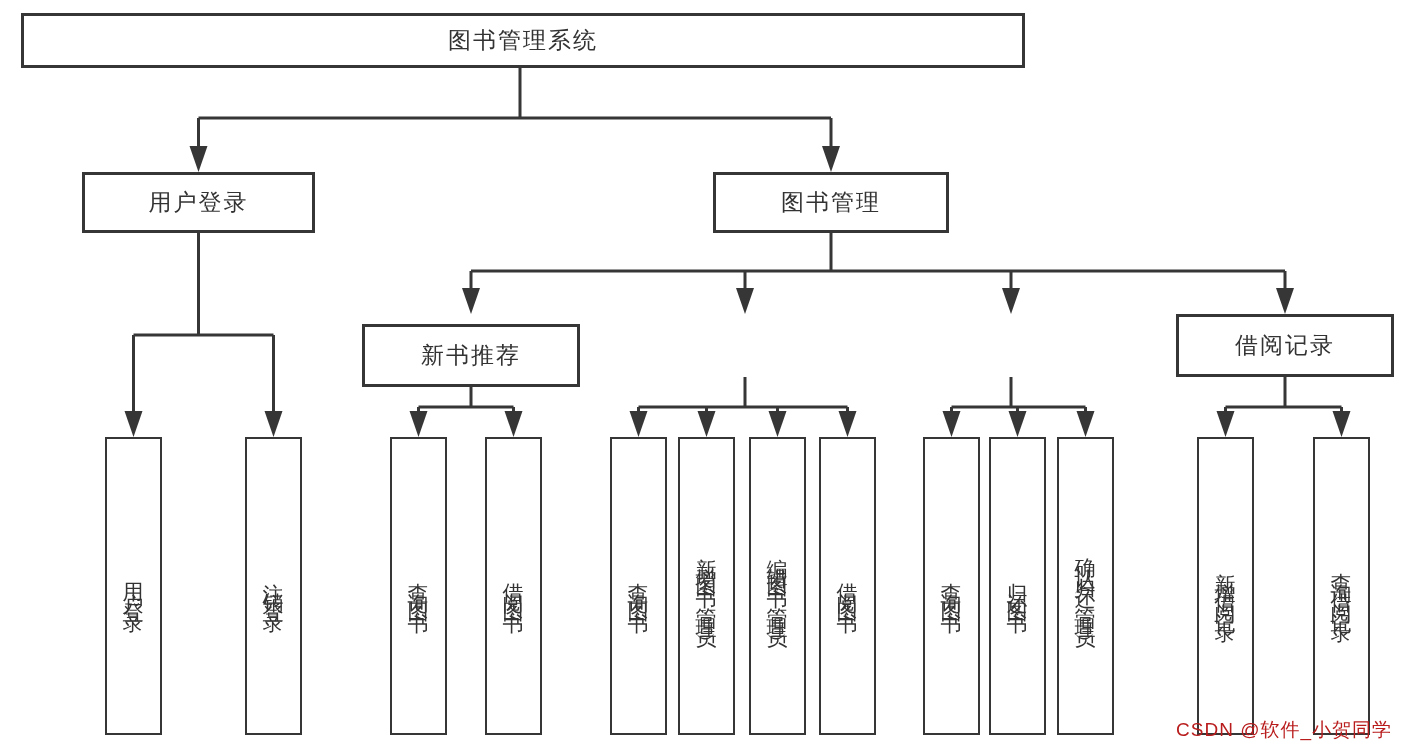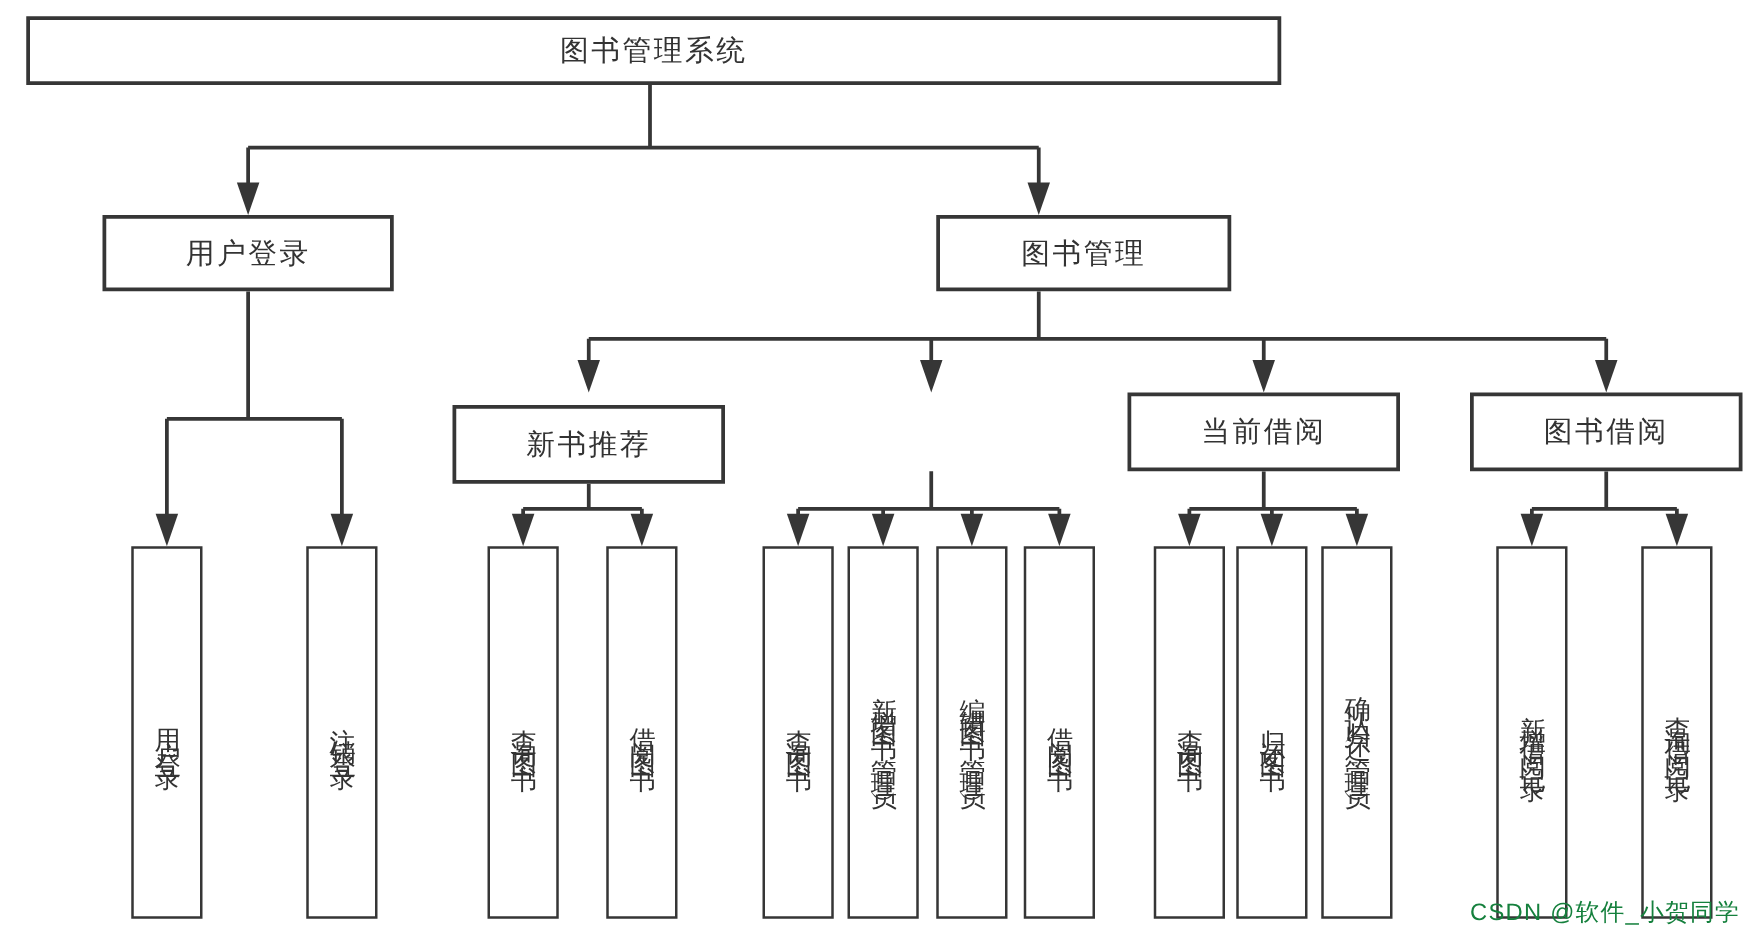--- a/index.html
+++ b/index.html
@@ -15,21 +15,21 @@
   .node-h span{
     font-size:23px;letter-spacing:2px;color:#333333;white-space:nowrap;
   }
   .node-v{border-width:2.5px;}
   .node-v span{
     writing-mode:vertical-rl;text-orientation:mixed;
     font-size:21px;letter-spacing:10px;color:#333333;line-height:1;
   }
   .watermark{
     position:absolute;right:13px;top:717px;z-index:5;
-    font-size:19px;letter-spacing:1px;color:#15803d;white-space:nowrap;
+    font-size:19px;letter-spacing:1px;color:#b91c1c;white-space:nowrap;
   }
 </style>
 </head>
 <body>
 
 <div class="canvas">
 
   <svg class="connectors" viewBox="0 0 1405 747" xmlns="http://www.w3.org/2000/svg">
     <path fill="none" stroke="#363636" stroke-width="3" d="
       M520 68 V118 M198.5 118 H831 M198.5 118 V150 M831 118 V150
@@ -62,32 +62,29 @@
     </g>
   </svg>
 
   <div class="node node-h" style="left:21px;top:13px;width:1004px;height:55px">
     <span>图书管理系统</span>
   </div>
 
   <div class="node node-h" style="left:82px;top:172px;width:233px;height:61px">
     <span>用户登录</span>
   </div>
-  <div class="node node-h" style="left:749px;top:172px;width:236px;height:61px">
+  <div class="node node-h" style="left:713px;top:172px;width:236px;height:61px">
     <span>图书管理</span>
   </div>
 
   <div class="node node-h" style="left:362px;top:324px;width:218px;height:63px">
     <span>新书推荐</span>
   </div>
-  <div class="node node-h" style="left:902px;top:314px;width:218px;height:63px">
-    <span>当前借阅</span>
-  </div>
   <div class="node node-h" style="left:1176px;top:314px;width:218px;height:63px">
-    <span>图书借阅</span>
+    <span>借阅记录</span>
   </div>
 
   <div class="node node-v" style="left:105px;top:437px;width:57px;height:298px">
     <span>用户登录</span>
   </div>
   <div class="node node-v" style="left:245px;top:437px;width:57px;height:298px">
     <span>注销登录</span>
   </div>
 
   <div class="node node-v" style="left:390px;top:437px;width:57px;height:298px">

